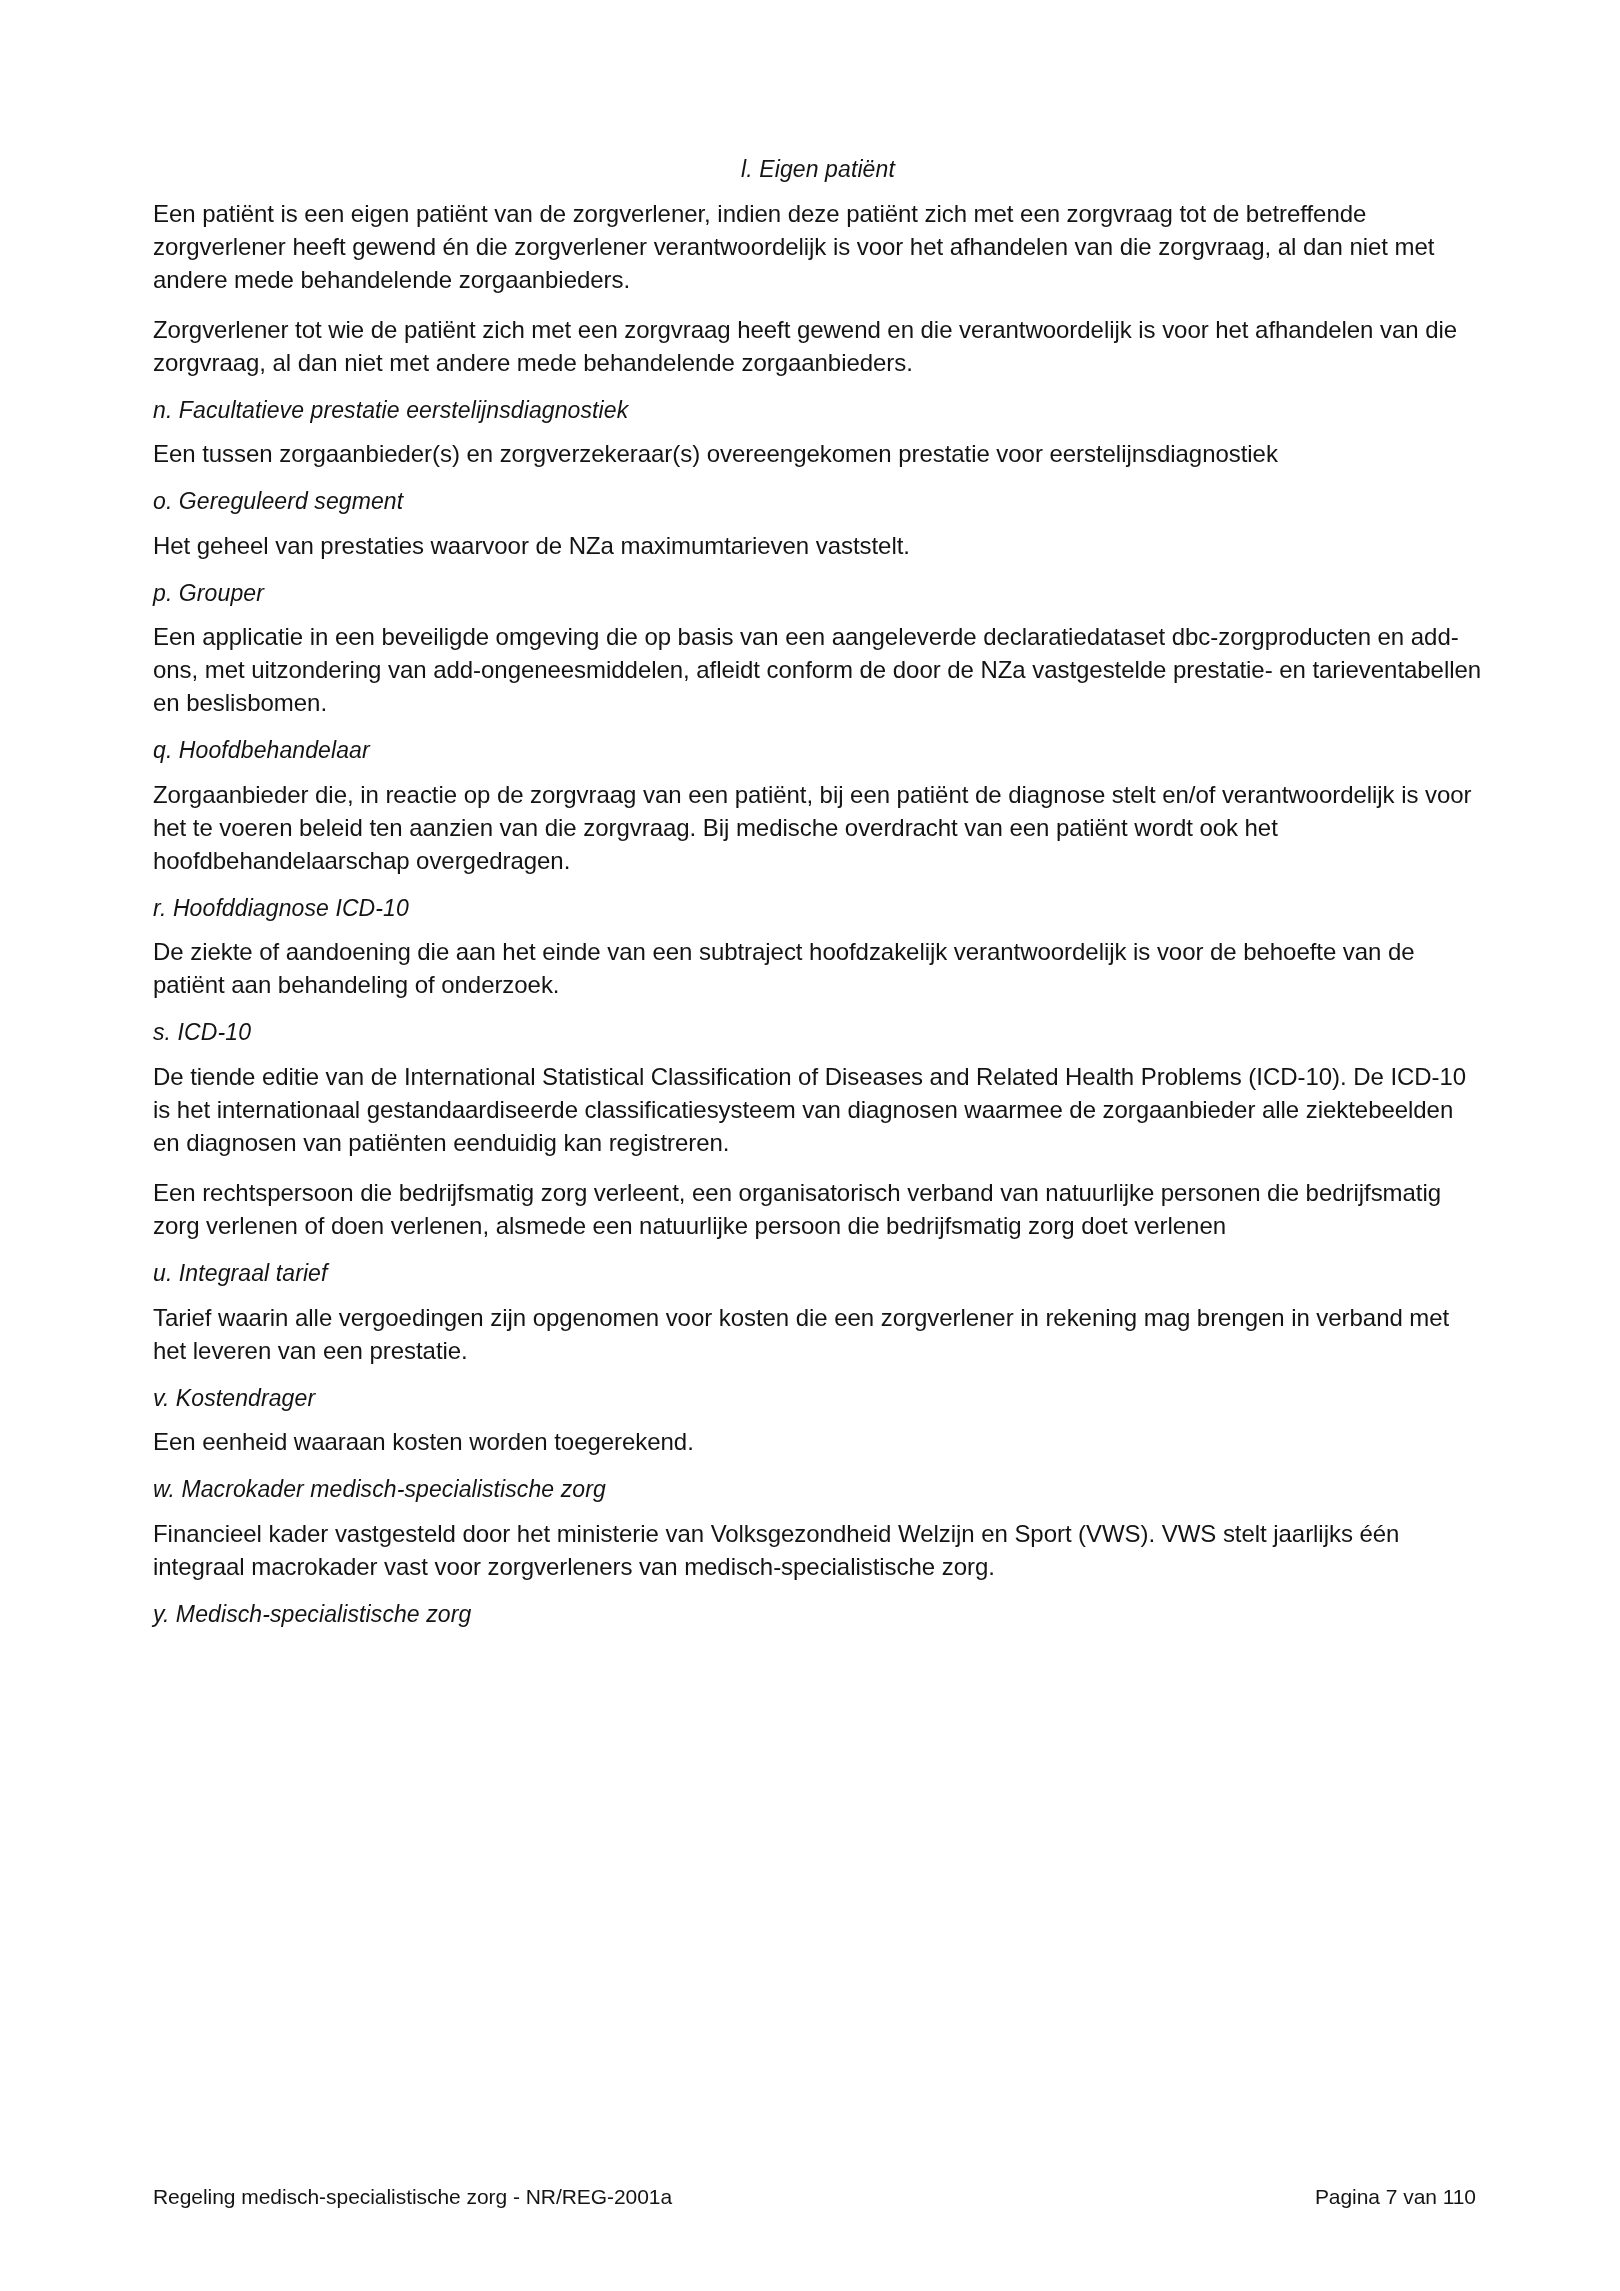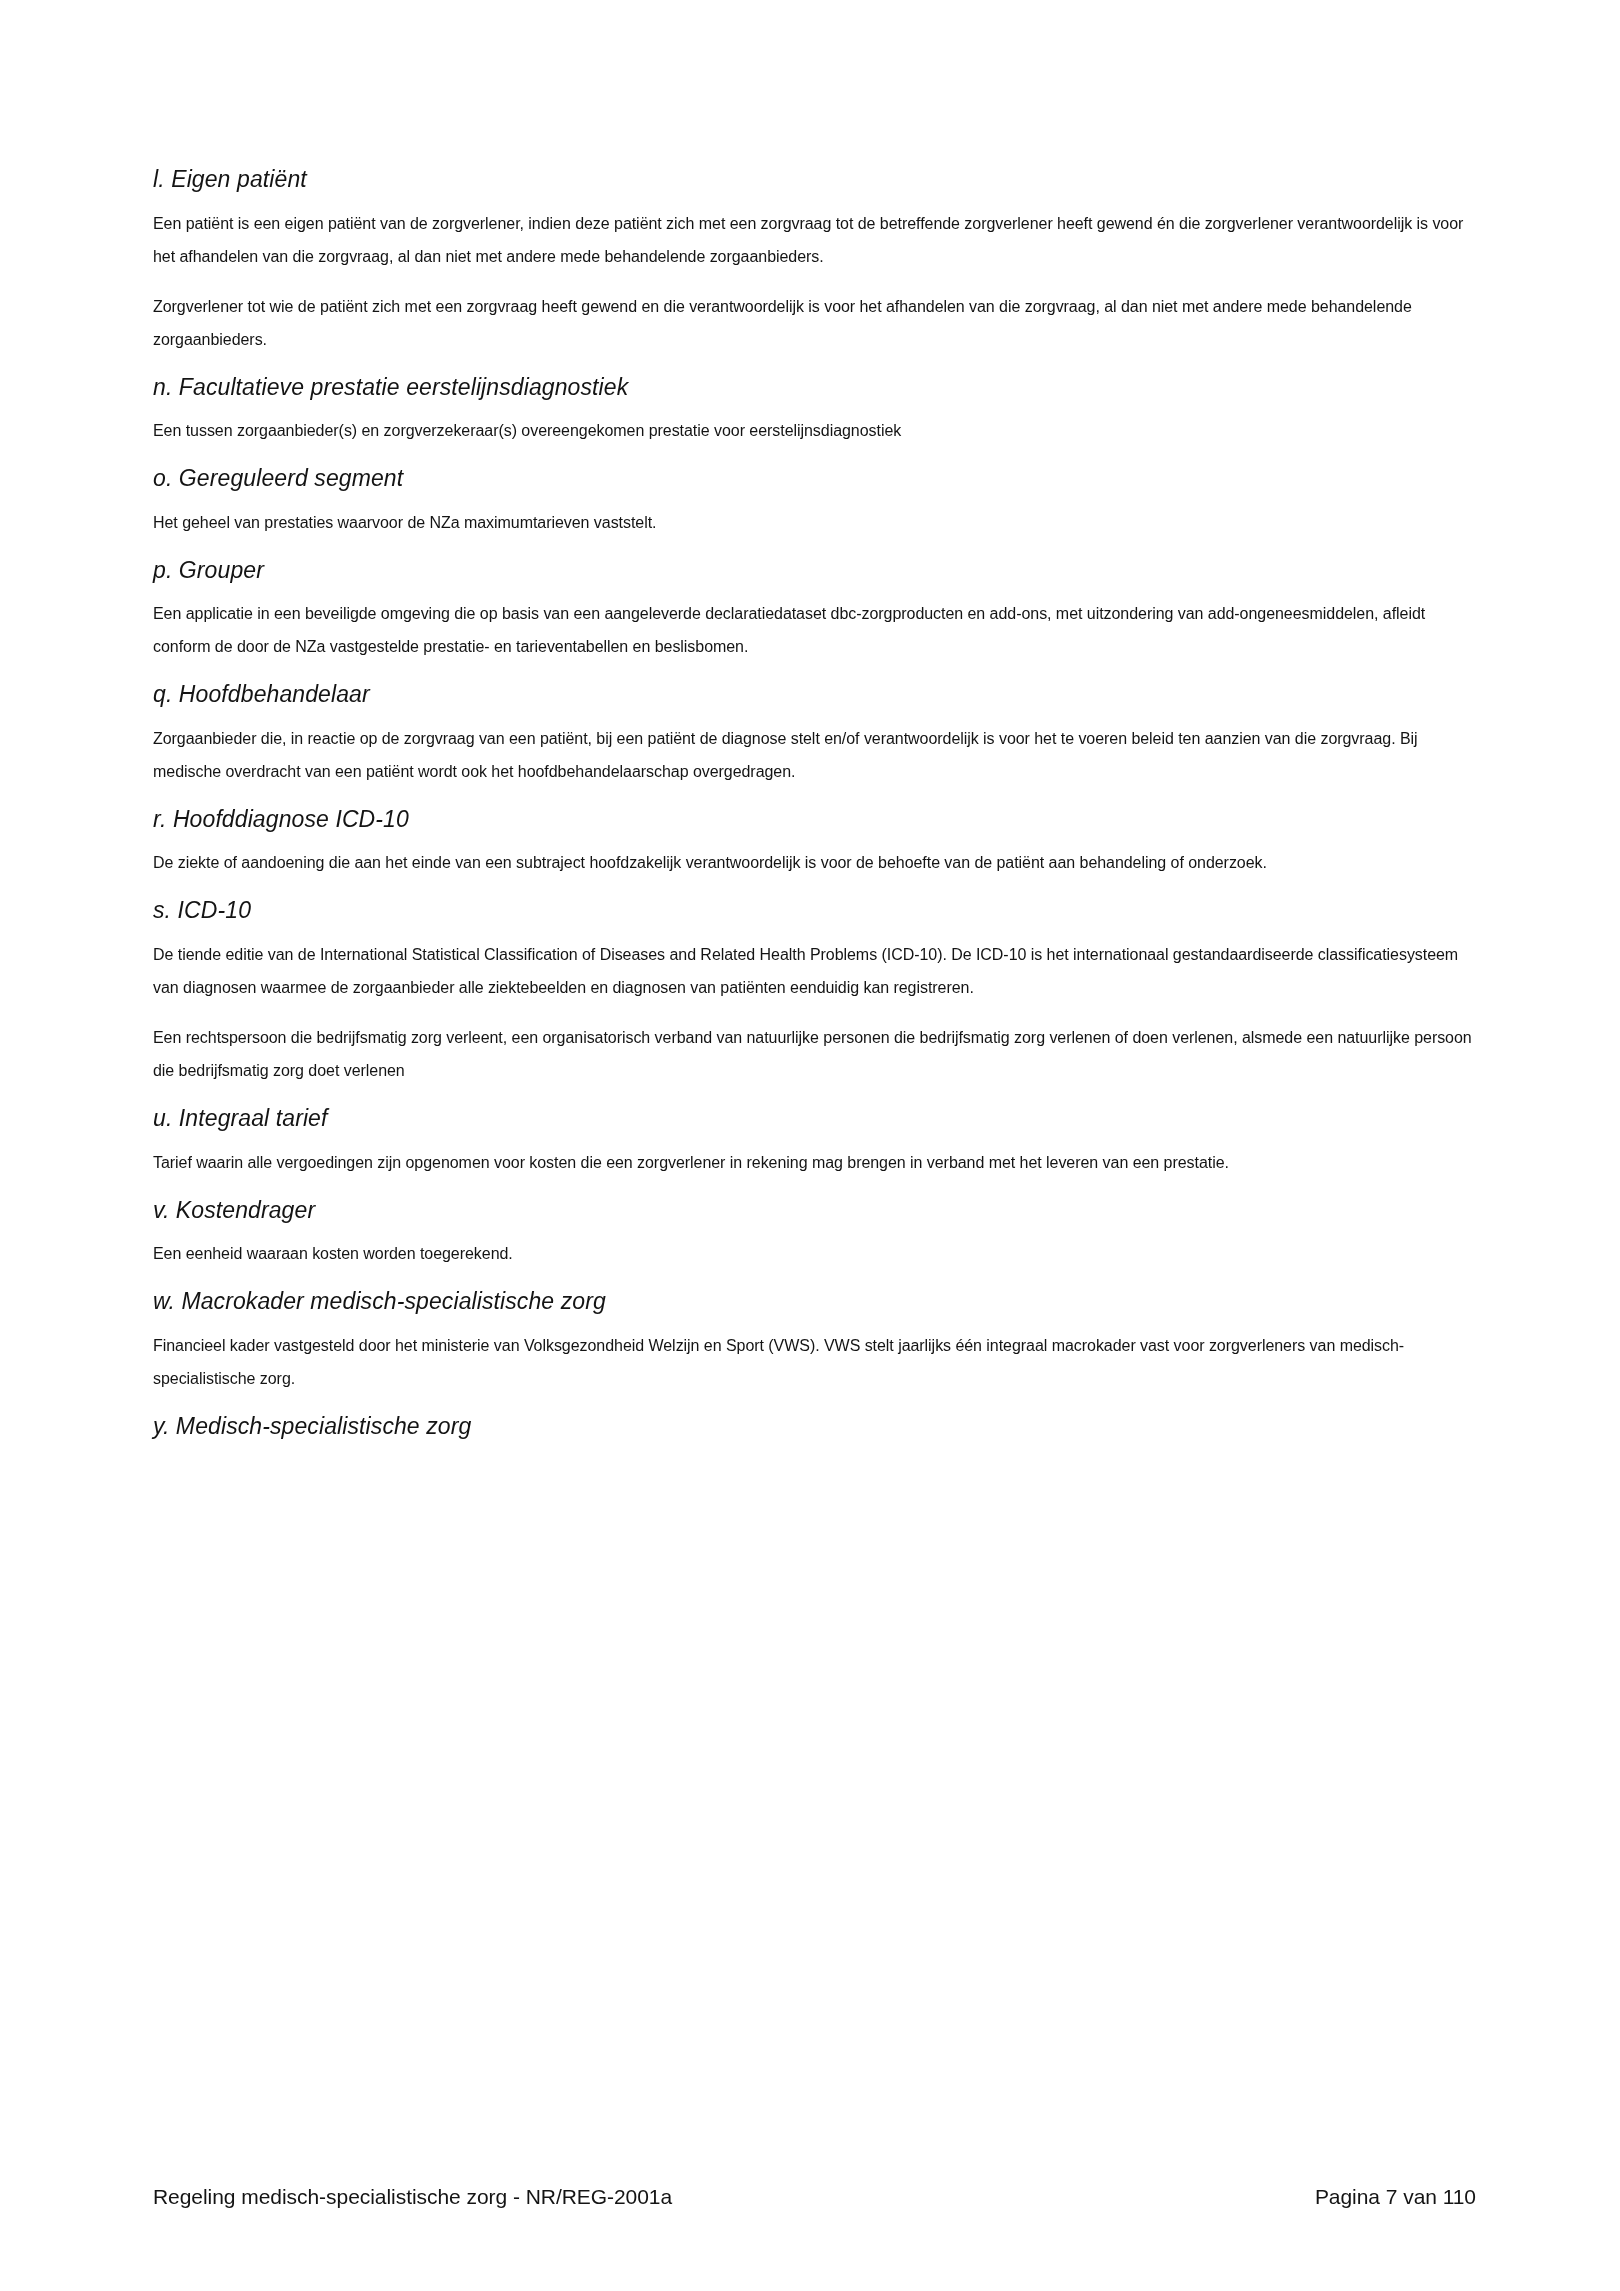--- a/index.html
+++ b/index.html
@@ -28,36 +28,37 @@
     font-style: italic;
     font-size: 23px;
     line-height: 1.30;
     font-weight: 400;
     letter-spacing: 0.1px;
     margin: 0 0 11.7px 0;
     color: #141414;
     font-stretch: condensed;
   }
   .para {
-    font-size: 16px;
+    font-size: 24px;
     line-height: 33px;
     font-weight: 400;
     margin: 0 0 17px 0;
     color: #141414;
     letter-spacing: -0.05px;
     text-align: left;
   }
   .block + .block {
     margin-top: 0;
   }
   .block {
     margin-bottom: 0;
   }
   .heading-tight {
-    margin-top: 14px;
+    margin-top: 4px;
+    text-align: center;
   }
   .footer {
     position: absolute;
     left: 153px;
     top: 2183px;
     width: 1323px;
     display: flex;
     justify-content: space-between;
     align-items: baseline;
     font-size: 21px;

